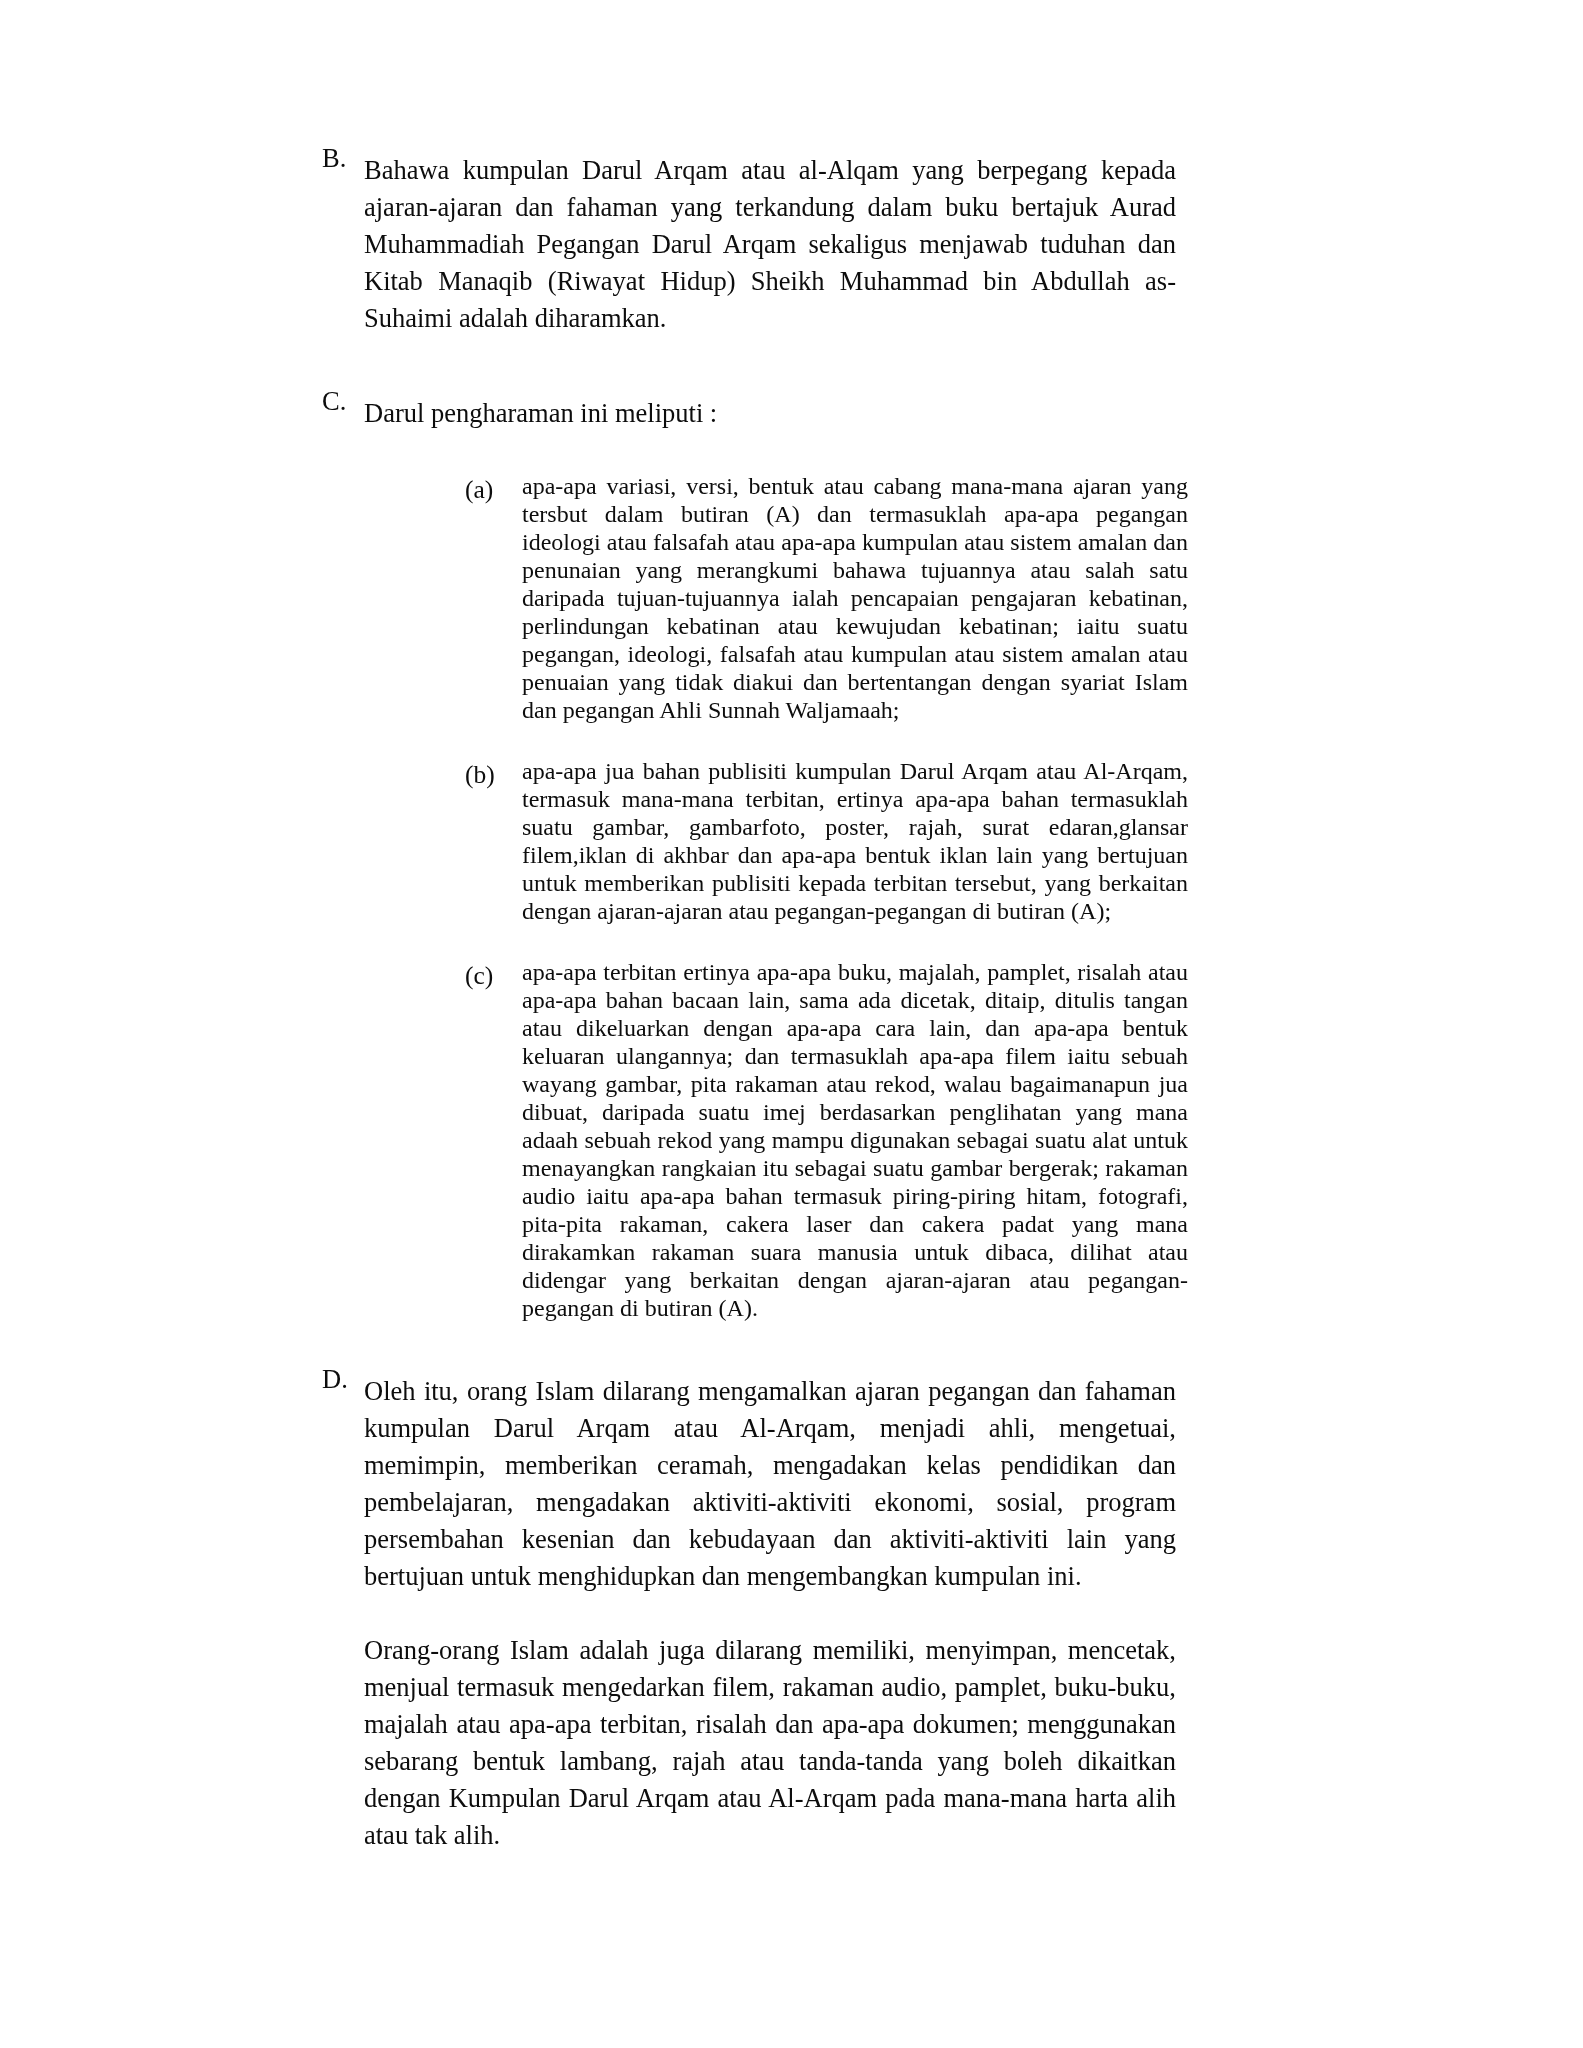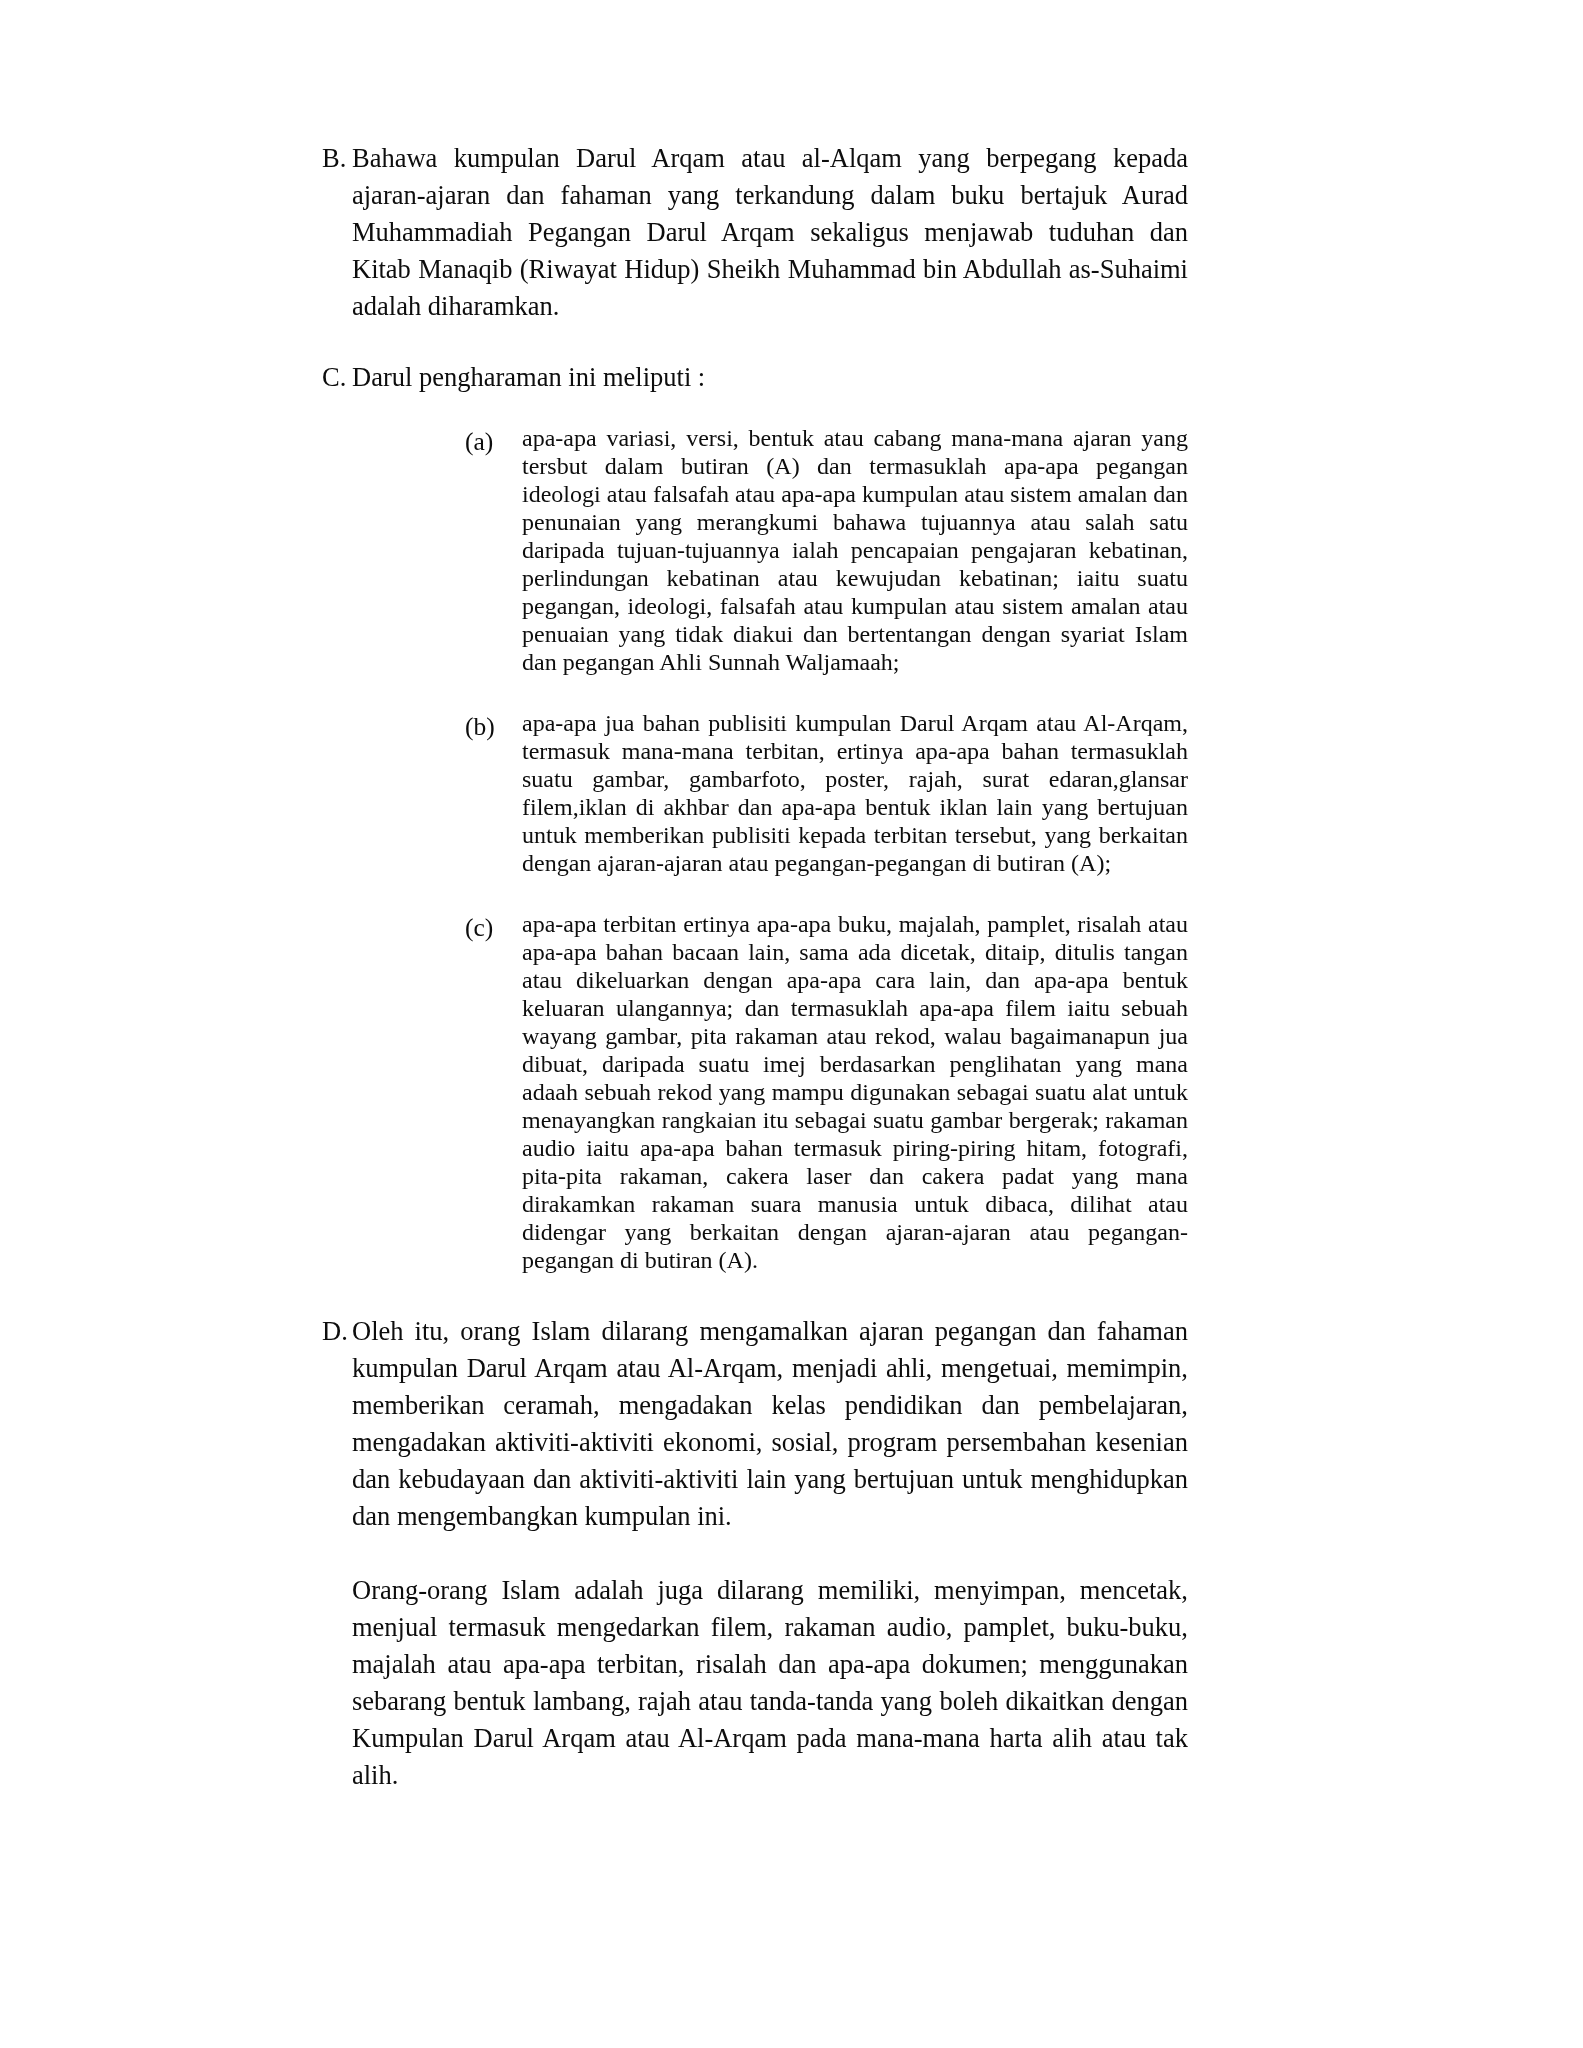--- a/index.html
+++ b/index.html
@@ -43,21 +43,21 @@
   }
   .clause-body {
     flex: 1 1 auto;
     font-size: 26.5px;
     line-height: 37px;
     text-align: justify;
     text-justify: inter-word;
     hyphens: none;
   }
   .clause-body p {
-    margin: 0;
+    margin: 12px;
   }
   .clause-body p + p {
     margin-top: 37px;
   }
 
   
   .clause.short {
     margin-bottom: 28px;
   }
 

